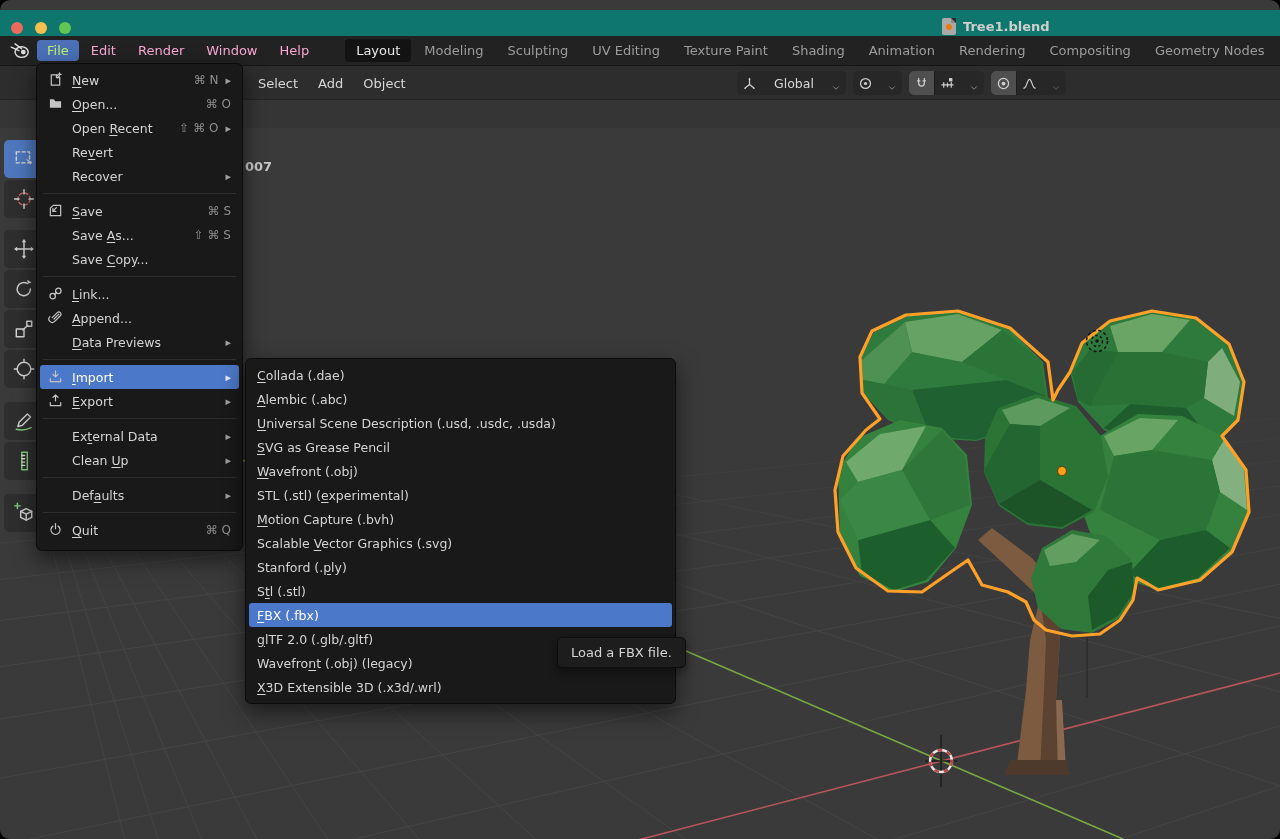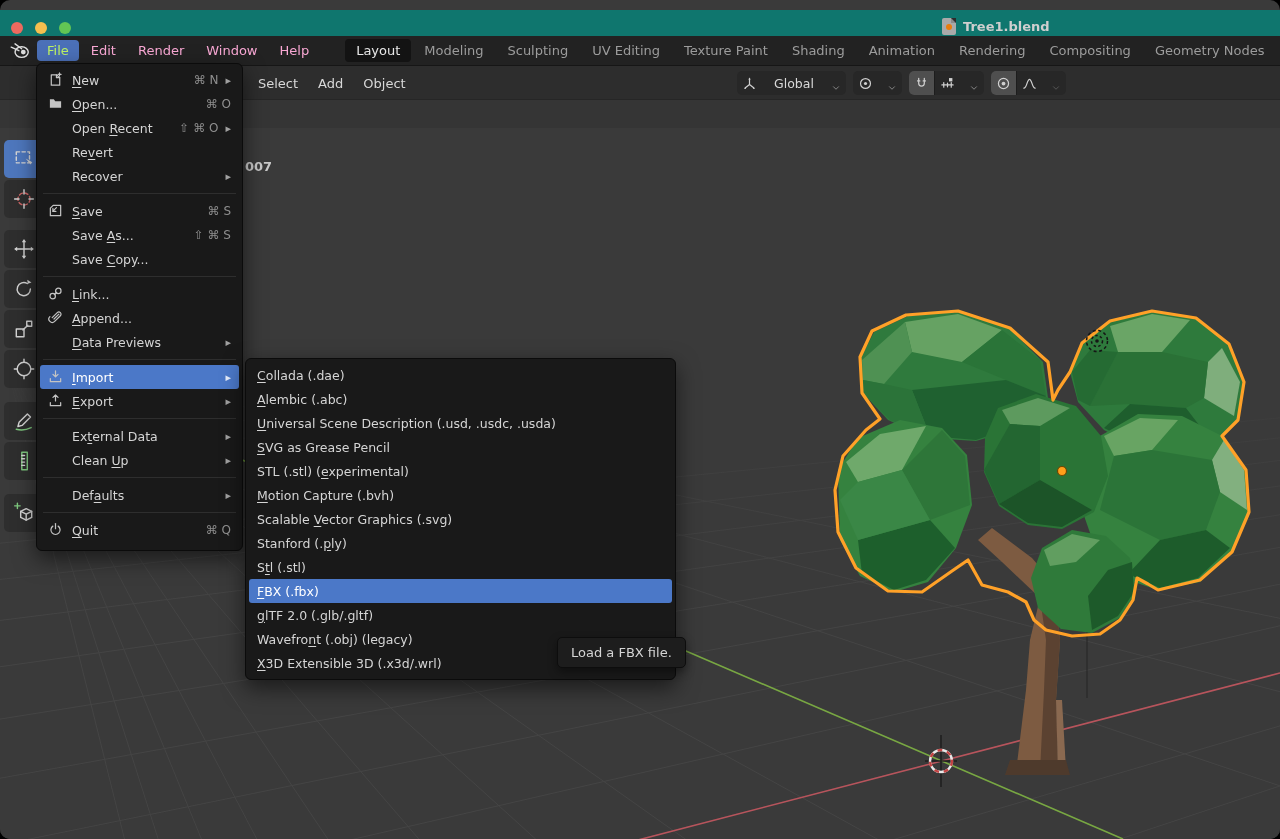--- a/index.html
+++ b/index.html
@@ -511,20 +511,24 @@
       </div>
       <div class="mrow">
         <span class="mlabel"><span class="acc">U</span>niversal Scene Description (.usd, .usdc, .usda)</span>
         <span class="mspace"></span>
       </div>
       <div class="mrow">
         <span class="mlabel"><span class="acc">S</span>VG as Grease Pencil</span>
         <span class="mspace"></span>
       </div>
       <div class="mrow">
+        <span class="mlabel"><span class="acc">W</span>avefront (.obj)</span>
+        <span class="mspace"></span>
+      </div>
+      <div class="mrow">
         <span class="mlabel">STL (.stl) (<span class="acc">e</span>xperimental)</span>
         <span class="mspace"></span>
       </div>
       <div class="mrow">
         <span class="mlabel"><span class="acc">M</span>otion Capture (.bvh)</span>
         <span class="mspace"></span>
       </div>
       <div class="mrow">
         <span class="mlabel">Scalable <span class="acc">V</span>ector Graphics (.svg)</span>
         <span class="mspace"></span>

